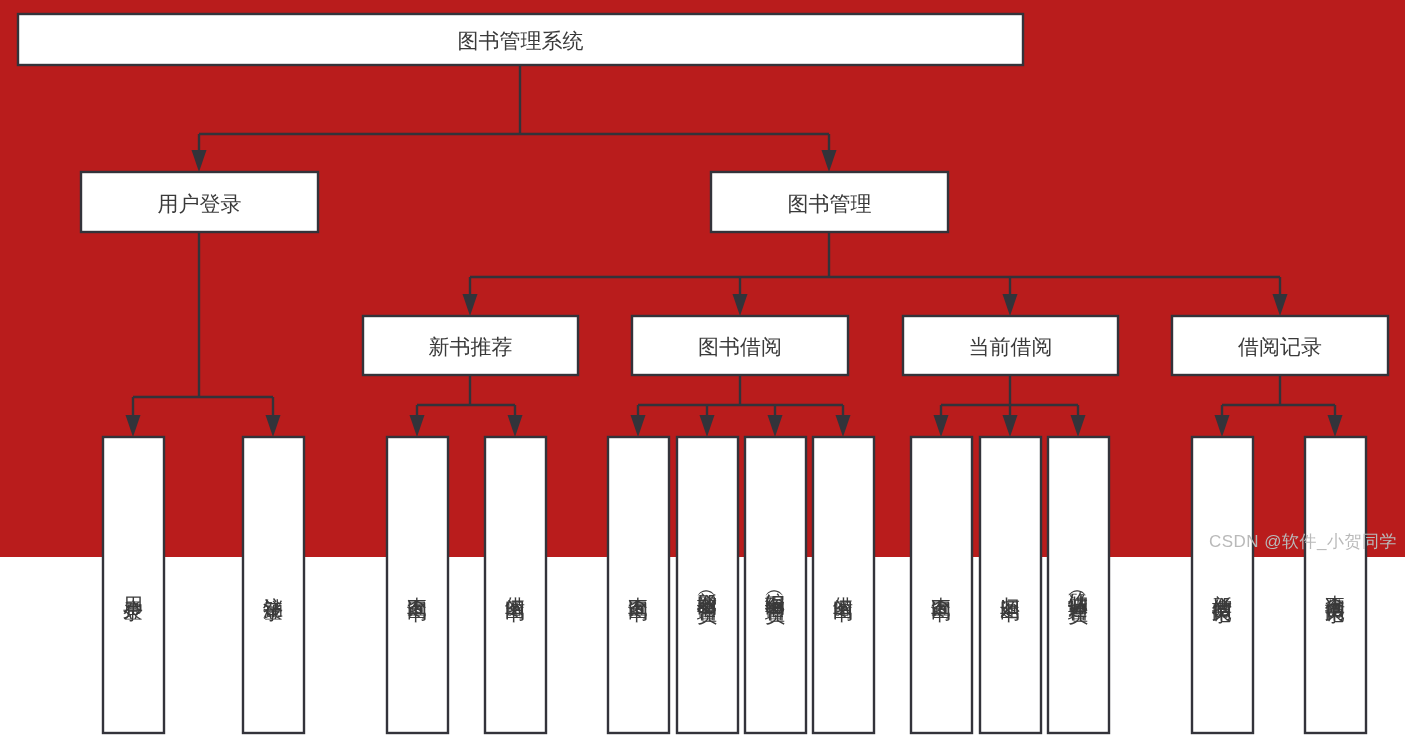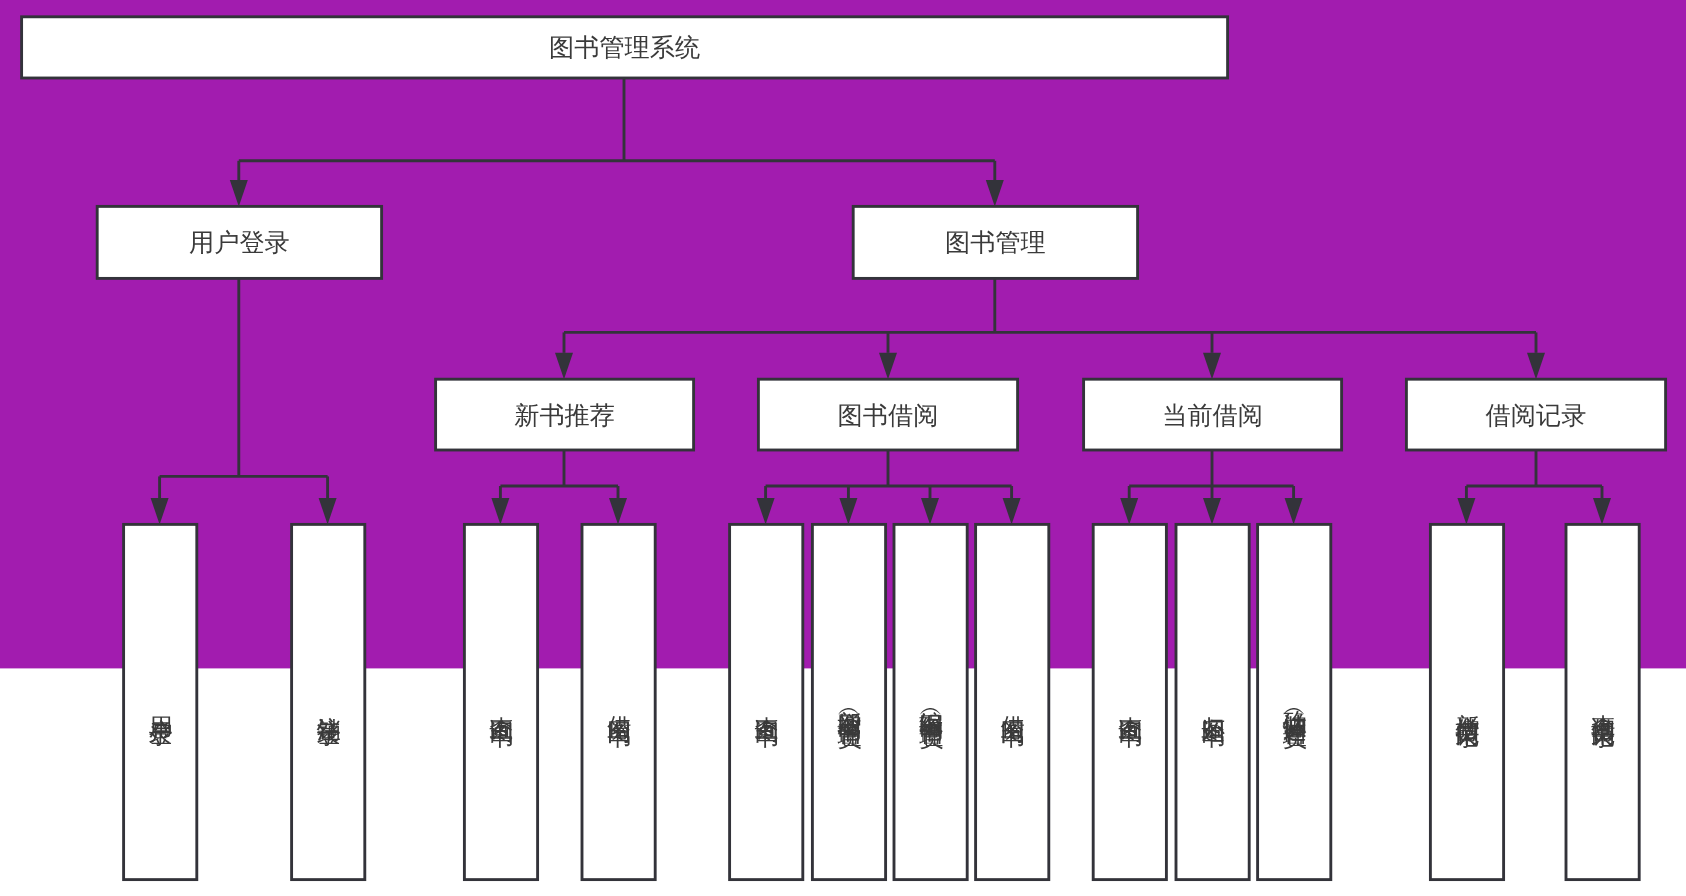--- a/index.html
+++ b/index.html
@@ -10,21 +10,21 @@
   body {
     width: 1405px;
     height: 747px;
     font-family: "Liberation Sans", "DejaVu Sans", sans-serif;
     overflow: hidden;
   }
   #diagram-root {
     position: relative;
     width: 1405px;
     height: 557px;
-    background: #a21caf;
+    background: #b91c1c;
   }
   svg.diagram-canvas {
     display: block;
     width: 1405px;
     height: 747px;
   }
   .node-box {
     fill: #ffffff;
     stroke: #33333a;
     stroke-width: 2.4;
@@ -215,13 +215,14 @@
         <g>
           <rect x="1192" y="437" width="61" height="296" class="node-box"></rect>
           <text x="1222.5" y="585" class="node-label node-label-leaf">新增借阅记录</text>
         </g>
         <g>
           <rect x="1305" y="437" width="61" height="296" class="node-box"></rect>
           <text x="1335.5" y="585" class="node-label node-label-leaf">查询借阅记录</text>
         </g>
       </g>
   </svg>
+  <div class="watermark-text">CSDN @软件_小贺同学</div>
 </div>
 
 </body></html>

